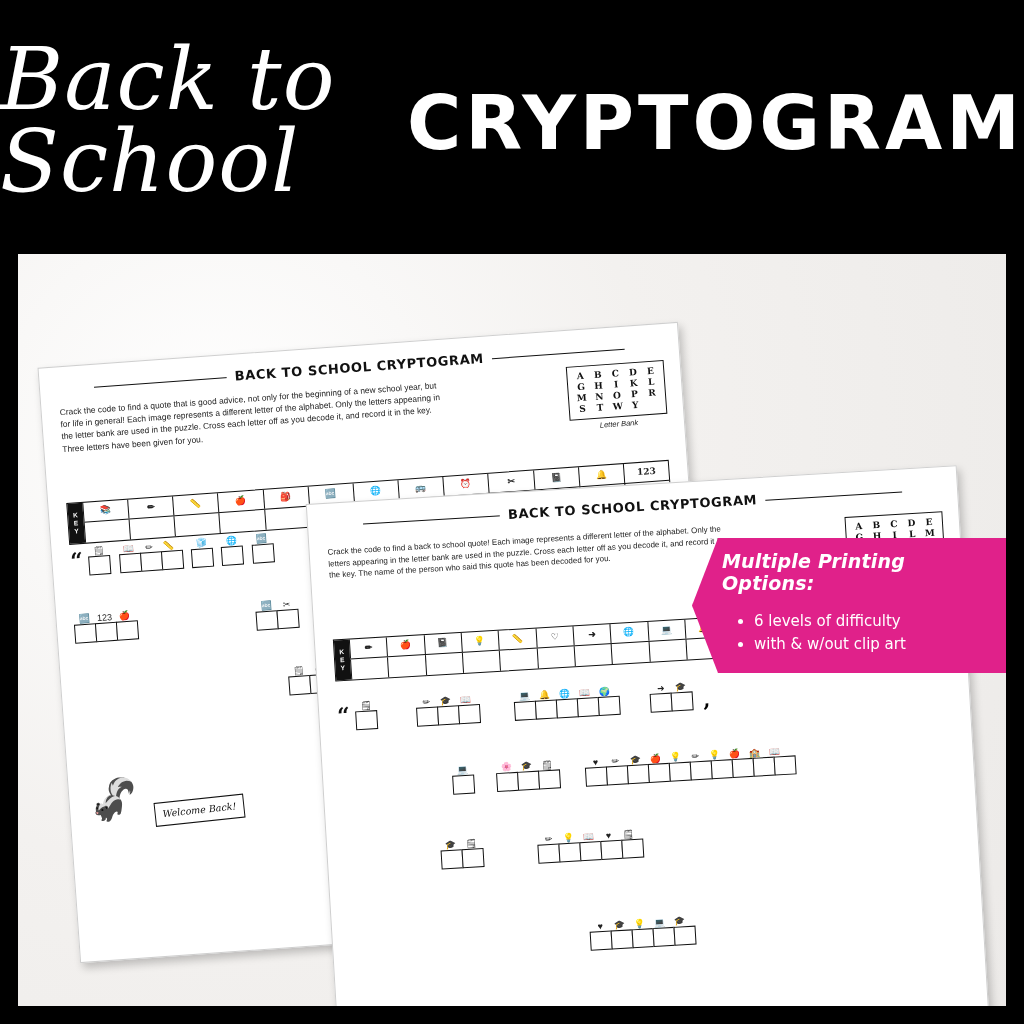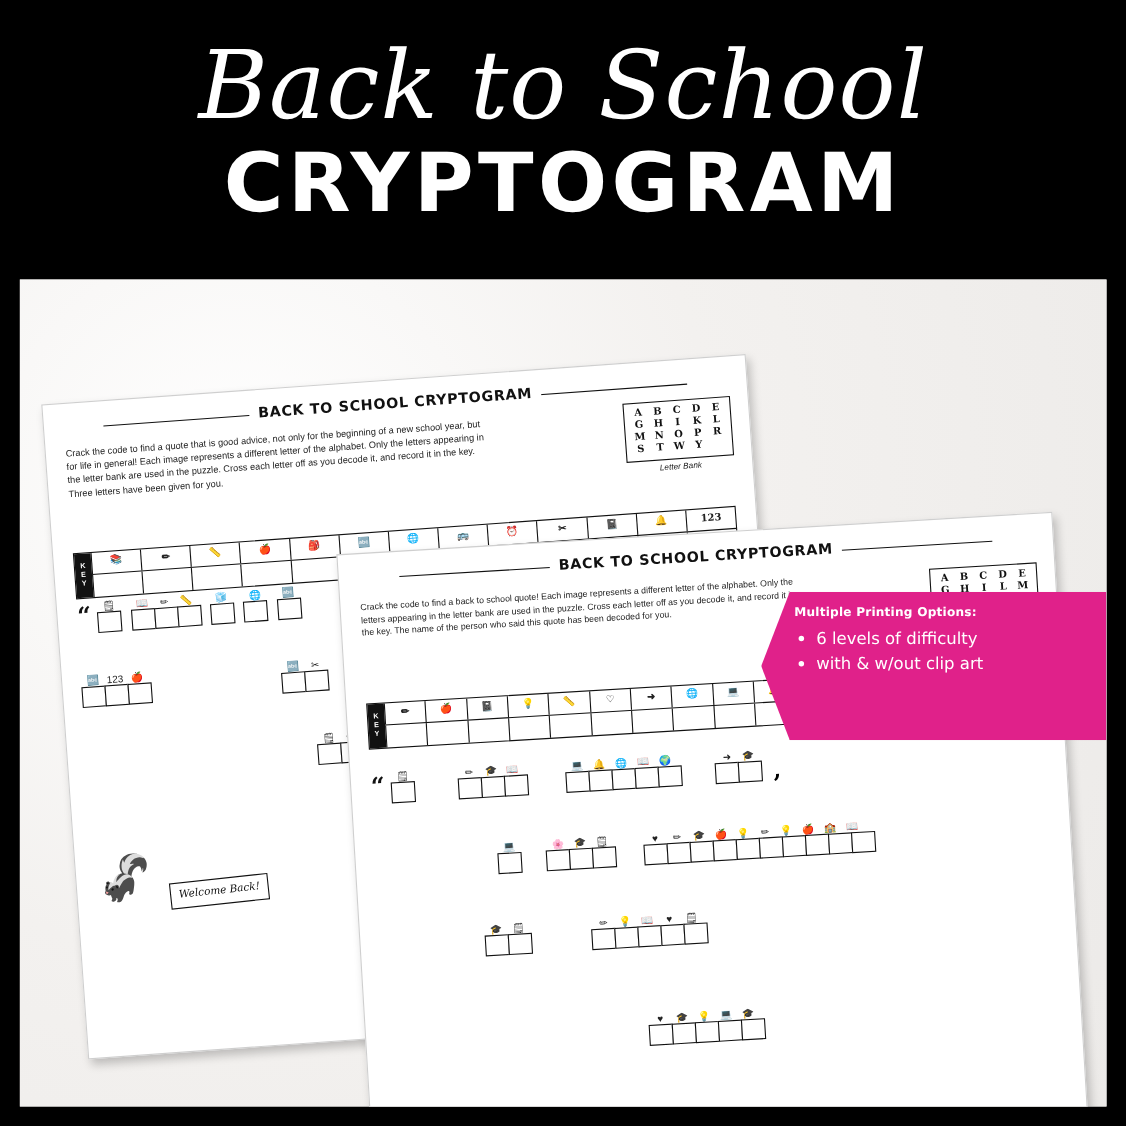--- a/index.html
+++ b/index.html
@@ -9,21 +9,21 @@
     font-family:"Liberation Sans", sans-serif;
     overflow:hidden;
     position:relative;
   }
   .stage{position:relative;width:1024px;height:1024px;}
 
   
   .title-block{
     position:absolute;top:0;left:0;width:1024px;height:236px;
     background:#000;
-    display:flex;flex-direction:column;align-items:center;justify-content:center;
+    display:flex;flex-direction:row;align-items:center;justify-content:center;
   }
   .title-script{
     color:#fff;
     font-family:"DejaVu Serif", serif;
     font-style:italic;
     font-weight:400;
     font-size:86px;
     line-height:0.95;
     letter-spacing:1px;
     margin-top:6px;
@@ -165,24 +165,25 @@
   .banner{
     position:absolute;right:0;top:284px;width:314px;height:135px;
     background:#e0218a;
     color:#fff;
     box-sizing:border-box;
     padding:12px 16px 12px 30px;
     clip-path:polygon(26px 0, 100% 0, 100% 100%, 26px 100%, 0 50%);
     box-shadow:0 3px 8px rgba(0,0,0,.25);
   }
   .banner h3{
-    margin:0 0 6px 0;font-size:11px;font-weight:bold;font-family:"DejaVu Sans",sans-serif;
+    margin:0 0 6px 0;font-size:19px;font-weight:bold;font-family:"DejaVu Sans",sans-serif;
     letter-spacing:0.2px;
-  }
-  .banner ul{margin:4px;padding-left:16px;}
+    font-style:italic;
+  }
+  .banner ul{margin:16px;padding-left:16px;}
   .banner li{font-size:15px;line-height:1.5;font-family:"DejaVu Sans",sans-serif;}
 </style>
 </head>
 <body>
 
 <div class="stage">
 
   <div class="title-block">
     <div class="title-script">Back to School</div>
     <div class="title-bold">CRYPTOGRAM</div>

